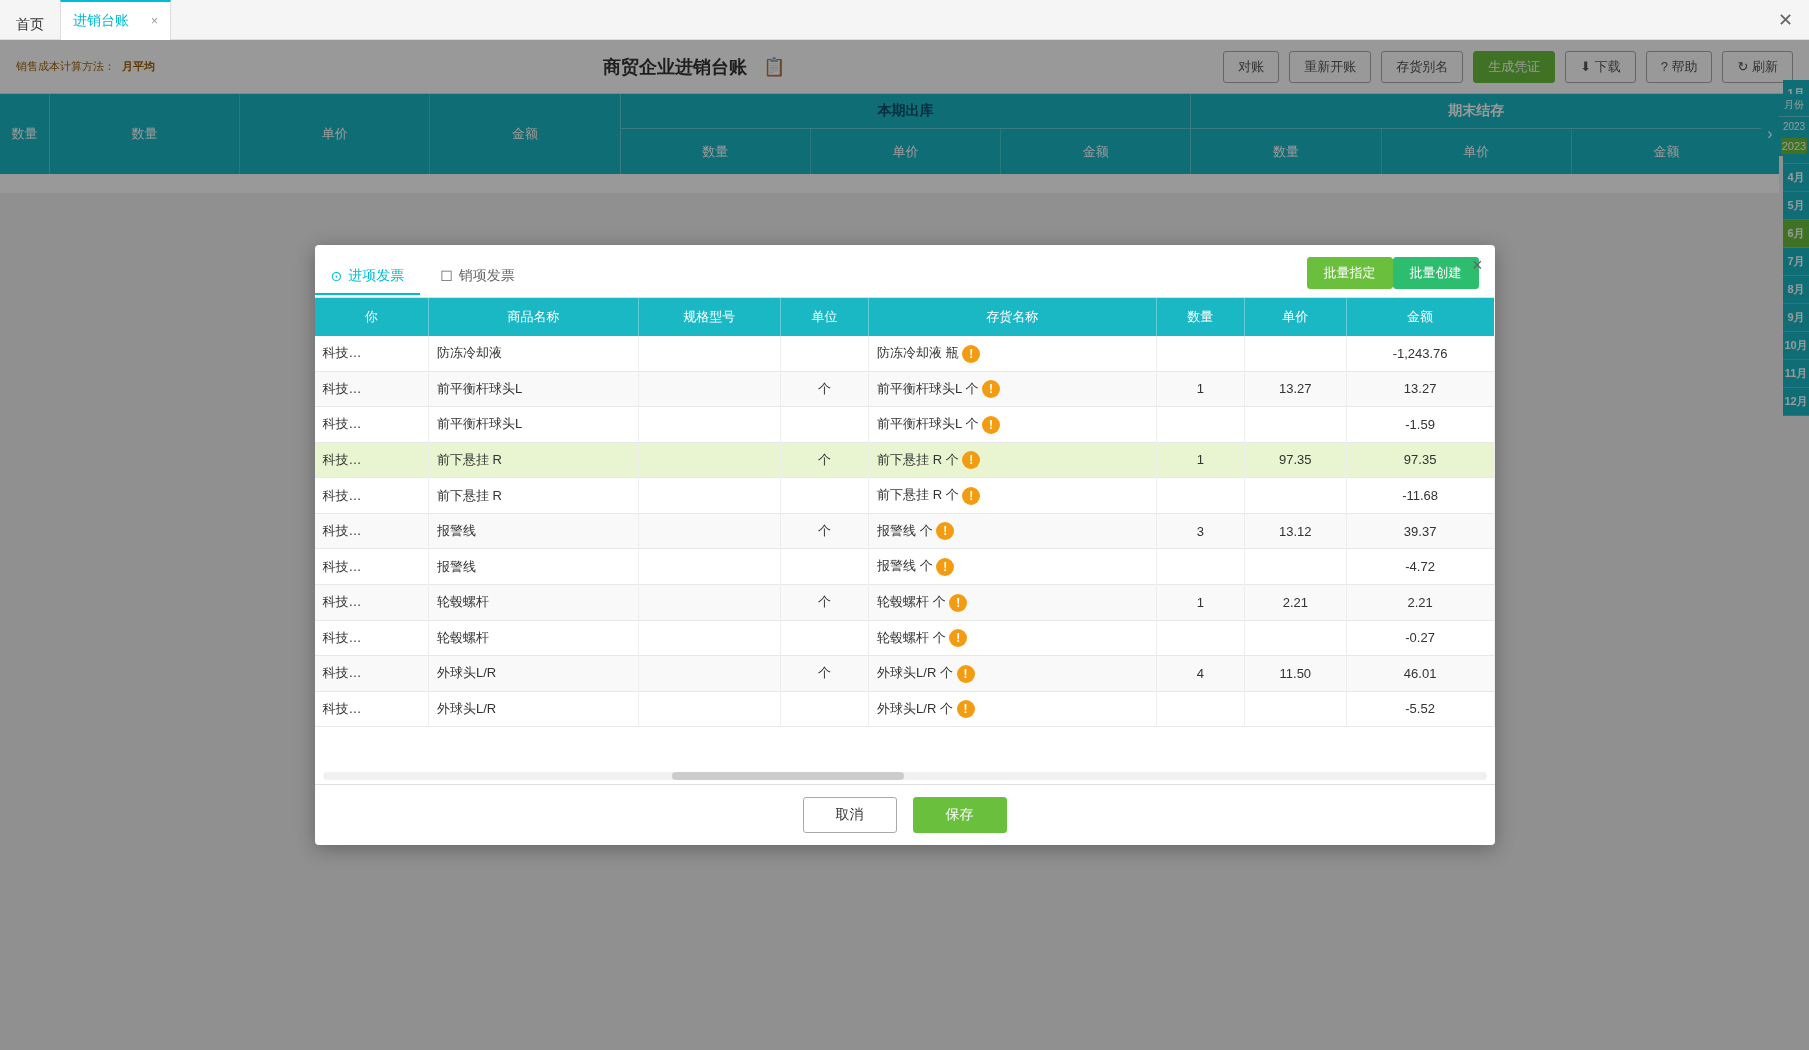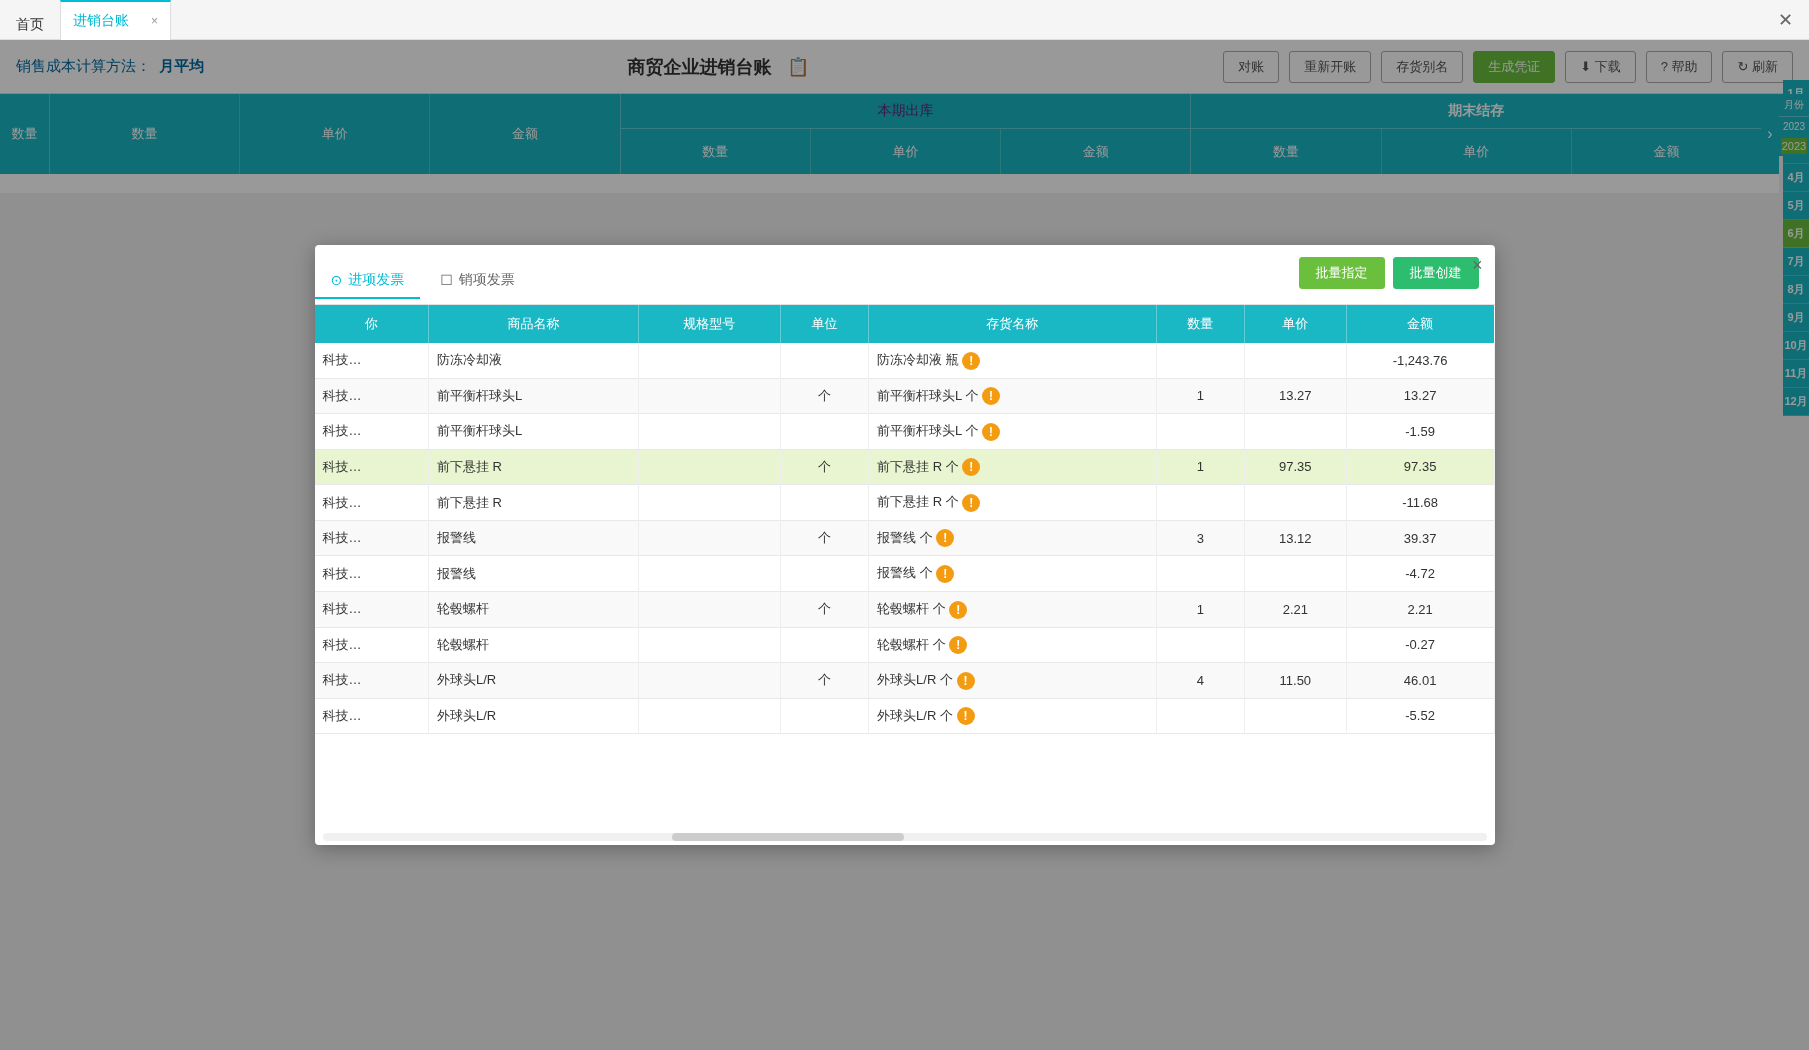--- a/index.html
+++ b/index.html
@@ -61,22 +61,22 @@
     .toolbar {
       display: flex;
       align-items: center;
       background: #fff;
       padding: 0 16px;
       height: 54px;
       border-bottom: 1px solid #e0e0e0;
       gap: 10px;
     }
     .cost-method {
-      font-size: 15px;
-      color: #0369a1;
+      font-size: 11px;
+      color: #a16207;
       margin-right: 10px;
     }
     .page-title {
       flex: 1;
       text-align: center;
       font-size: 18px;
       font-weight: bold;
       color: #333;
       display: flex;
       align-items: center;
@@ -141,22 +141,21 @@
       align-items: center;
       gap: 6px;
     }
     .dialog-tab.active {
       border-bottom: 2px solid #00bcd4;
       color: #00bcd4;
     }
     .dialog-actions {
       margin-left: auto;
       display: flex;
-      gap: 8px;
-      padding-bottom: 15px;
+      padding-bottom: 8px;
     }
     .btn-batch {
       padding: 6px 16px;
       font-size: 13px;
       border-radius: 3px;
       cursor: pointer;
     }
     .btn-batch.assign {
       background: #6abf3c;
       border: 1px solid #6abf3c;
@@ -349,21 +348,21 @@
 
     <div style="flex:1; display:flex; flex-direction:column; border-right:1px solid rgba(255,255,255,0.3);">
       <div style="display:flex; flex:1;">
         <div style="flex:1; color:#fff; font-size:13px; display:flex; align-items:center; justify-content:center; border-right:1px solid rgba(255,255,255,0.2);">数量</div>
         <div style="flex:1; color:#fff; font-size:13px; display:flex; align-items:center; justify-content:center; border-right:1px solid rgba(255,255,255,0.2);">单价</div>
         <div style="flex:1; color:#fff; font-size:13px; display:flex; align-items:center; justify-content:center;">金额</div>
       </div>
     </div>
 
     <div style="flex:1; display:flex; flex-direction:column; border-right:1px solid rgba(255,255,255,0.3);">
-      <div style="color:#701a75; font-size:14px; font-weight:normal; text-align:center; padding:8px 0; border-bottom:1px solid rgba(255,255,255,0.3);">本期出库</div>
+      <div style="color:#0c4a6e; font-size:14px; font-weight:bold; text-align:center; padding:8px 0; border-bottom:1px solid rgba(255,255,255,0.3);">本期出库</div>
       <div style="display:flex; flex:1;">
         <div style="flex:1; color:#fff; font-size:13px; display:flex; align-items:center; justify-content:center; border-right:1px solid rgba(255,255,255,0.2);">数量</div>
         <div style="flex:1; color:#fff; font-size:13px; display:flex; align-items:center; justify-content:center; border-right:1px solid rgba(255,255,255,0.2);">单价</div>
         <div style="flex:1; color:#fff; font-size:13px; display:flex; align-items:center; justify-content:center;">金额</div>
       </div>
     </div>
 
     <div style="flex:1; display:flex; flex-direction:column;">
       <div style="color:#fff; font-size:14px; font-weight:bold; text-align:center; padding:8px 0; border-bottom:1px solid rgba(255,255,255,0.3);">期末结存</div>
       <div style="display:flex; flex:1;">
@@ -550,15 +549,19 @@
                 <td class="td-negative">-5.52</td>
               </tr>
             </tbody>
         </table>
       </div>
 
       <div class="dialog-scrollbar">
         <div class="dialog-scrollbar-thumb"></div>
       </div>
 
+      <div class="dialog-footer">
+        <button class="btn-cancel">取消</button>
+        <button class="btn-save">保存</button>
+      </div>
     </div>
   </div>
 </div>
 
 </body></html>

